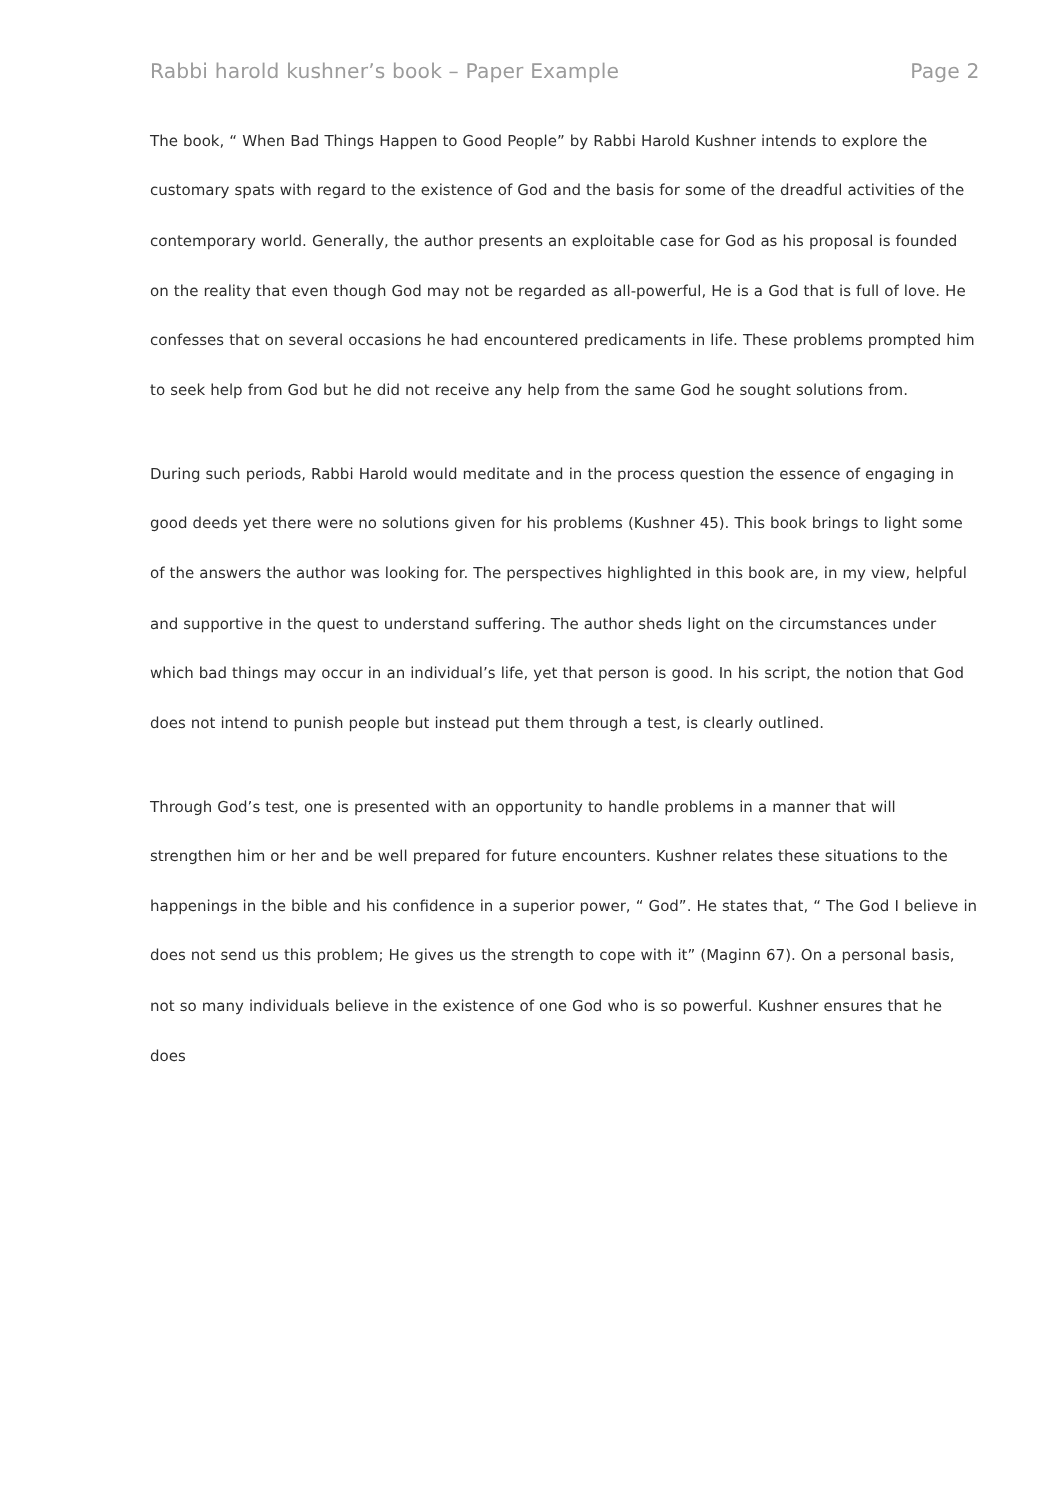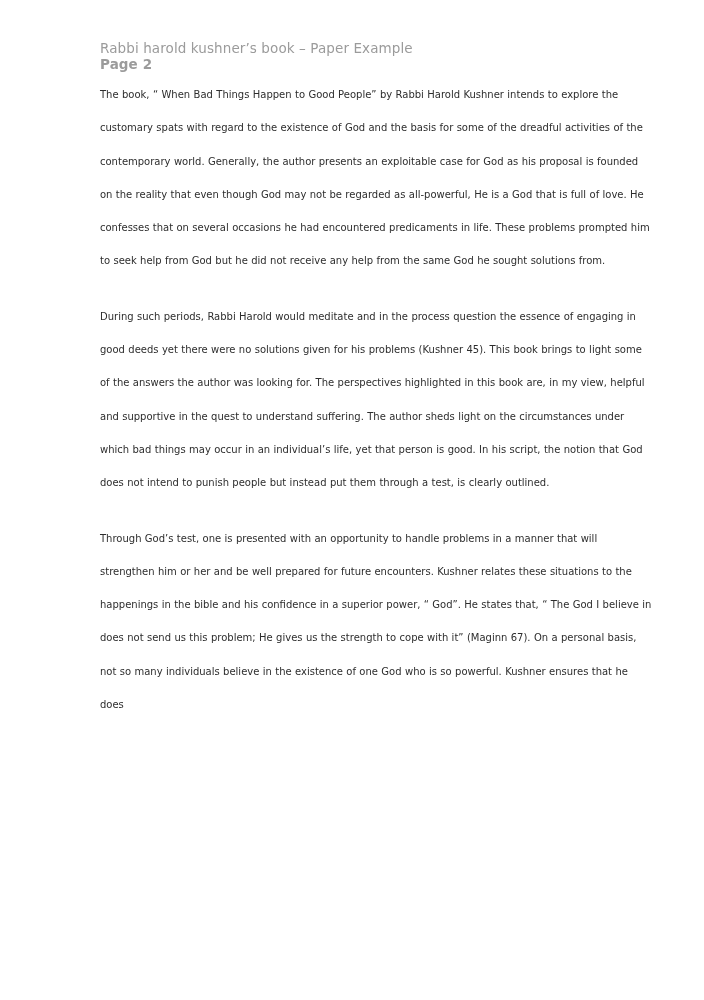--- a/index.html
+++ b/index.html
@@ -20,33 +20,32 @@
     height: 1000px;
     background: #ffffff;
     box-sizing: border-box;
   }
   .page-header {
     position: absolute;
     left: 100px;
     top: 40px;
     width: 553px;
     display: flex;
-    align-items: flex-start;
+    align-items: center;
     justify-content: space-between;
     font-size: 13.5px;
     color: #9b9b9b;
     letter-spacing: 0.1px;
     white-space: nowrap;
-    flex-direction: column;
   }
   .header-title {
     font-weight: 400;
   }
   .header-page-number {
-    font-weight: 700;
+    font-weight: 400;
   }
   .content {
     position: absolute;
     left: 100px;
     top: 78px;
     width: 553px;
   }
   .content p {
     margin: 0 0 22px 0;
     font-size: 10px;

